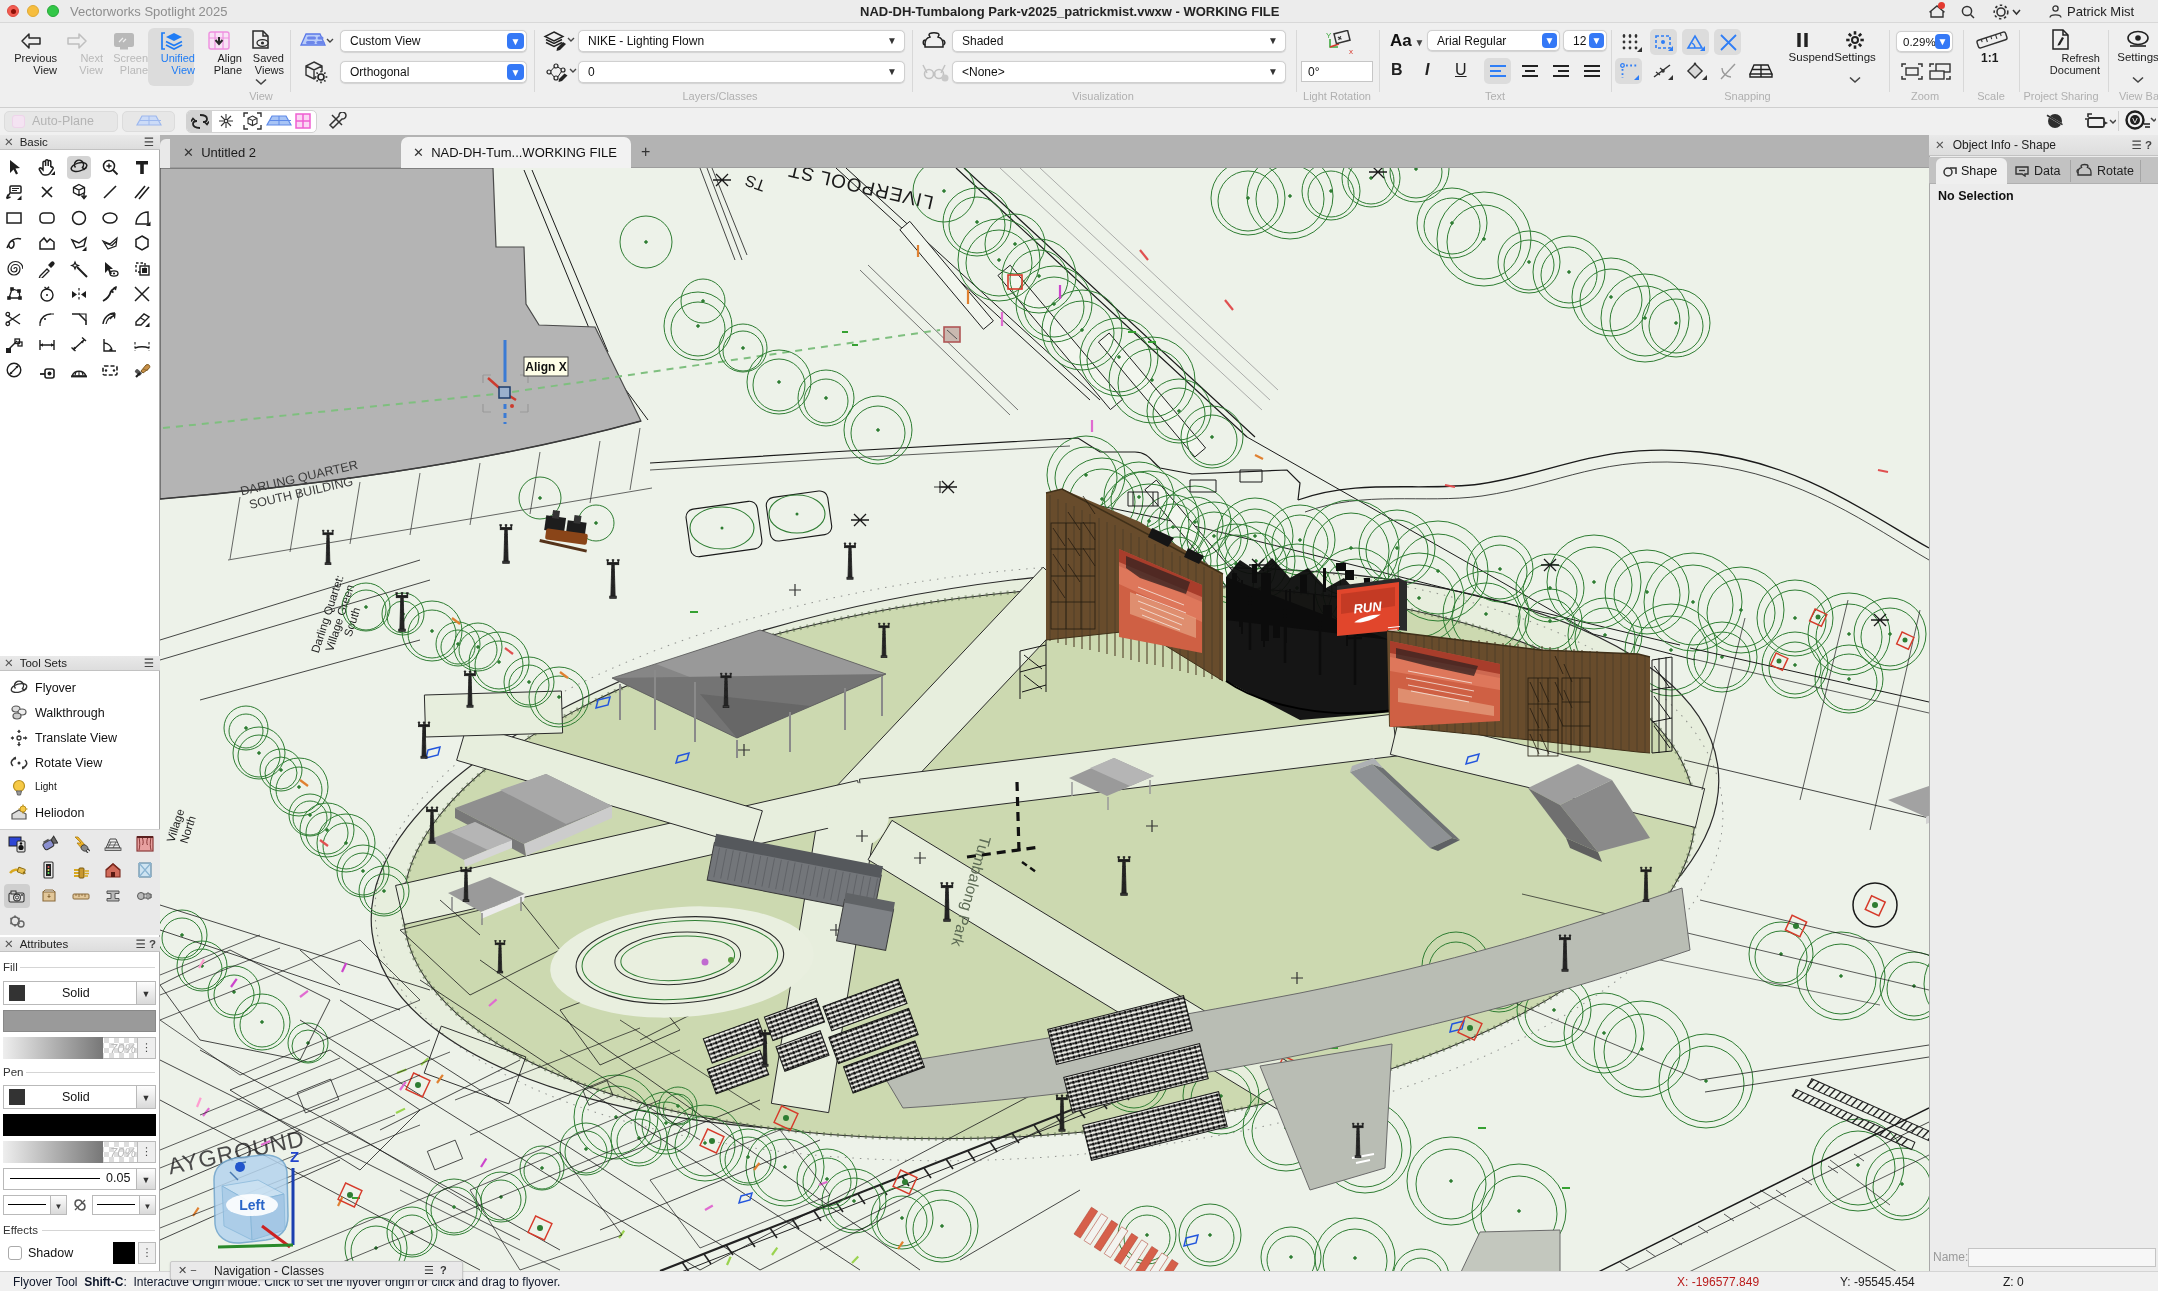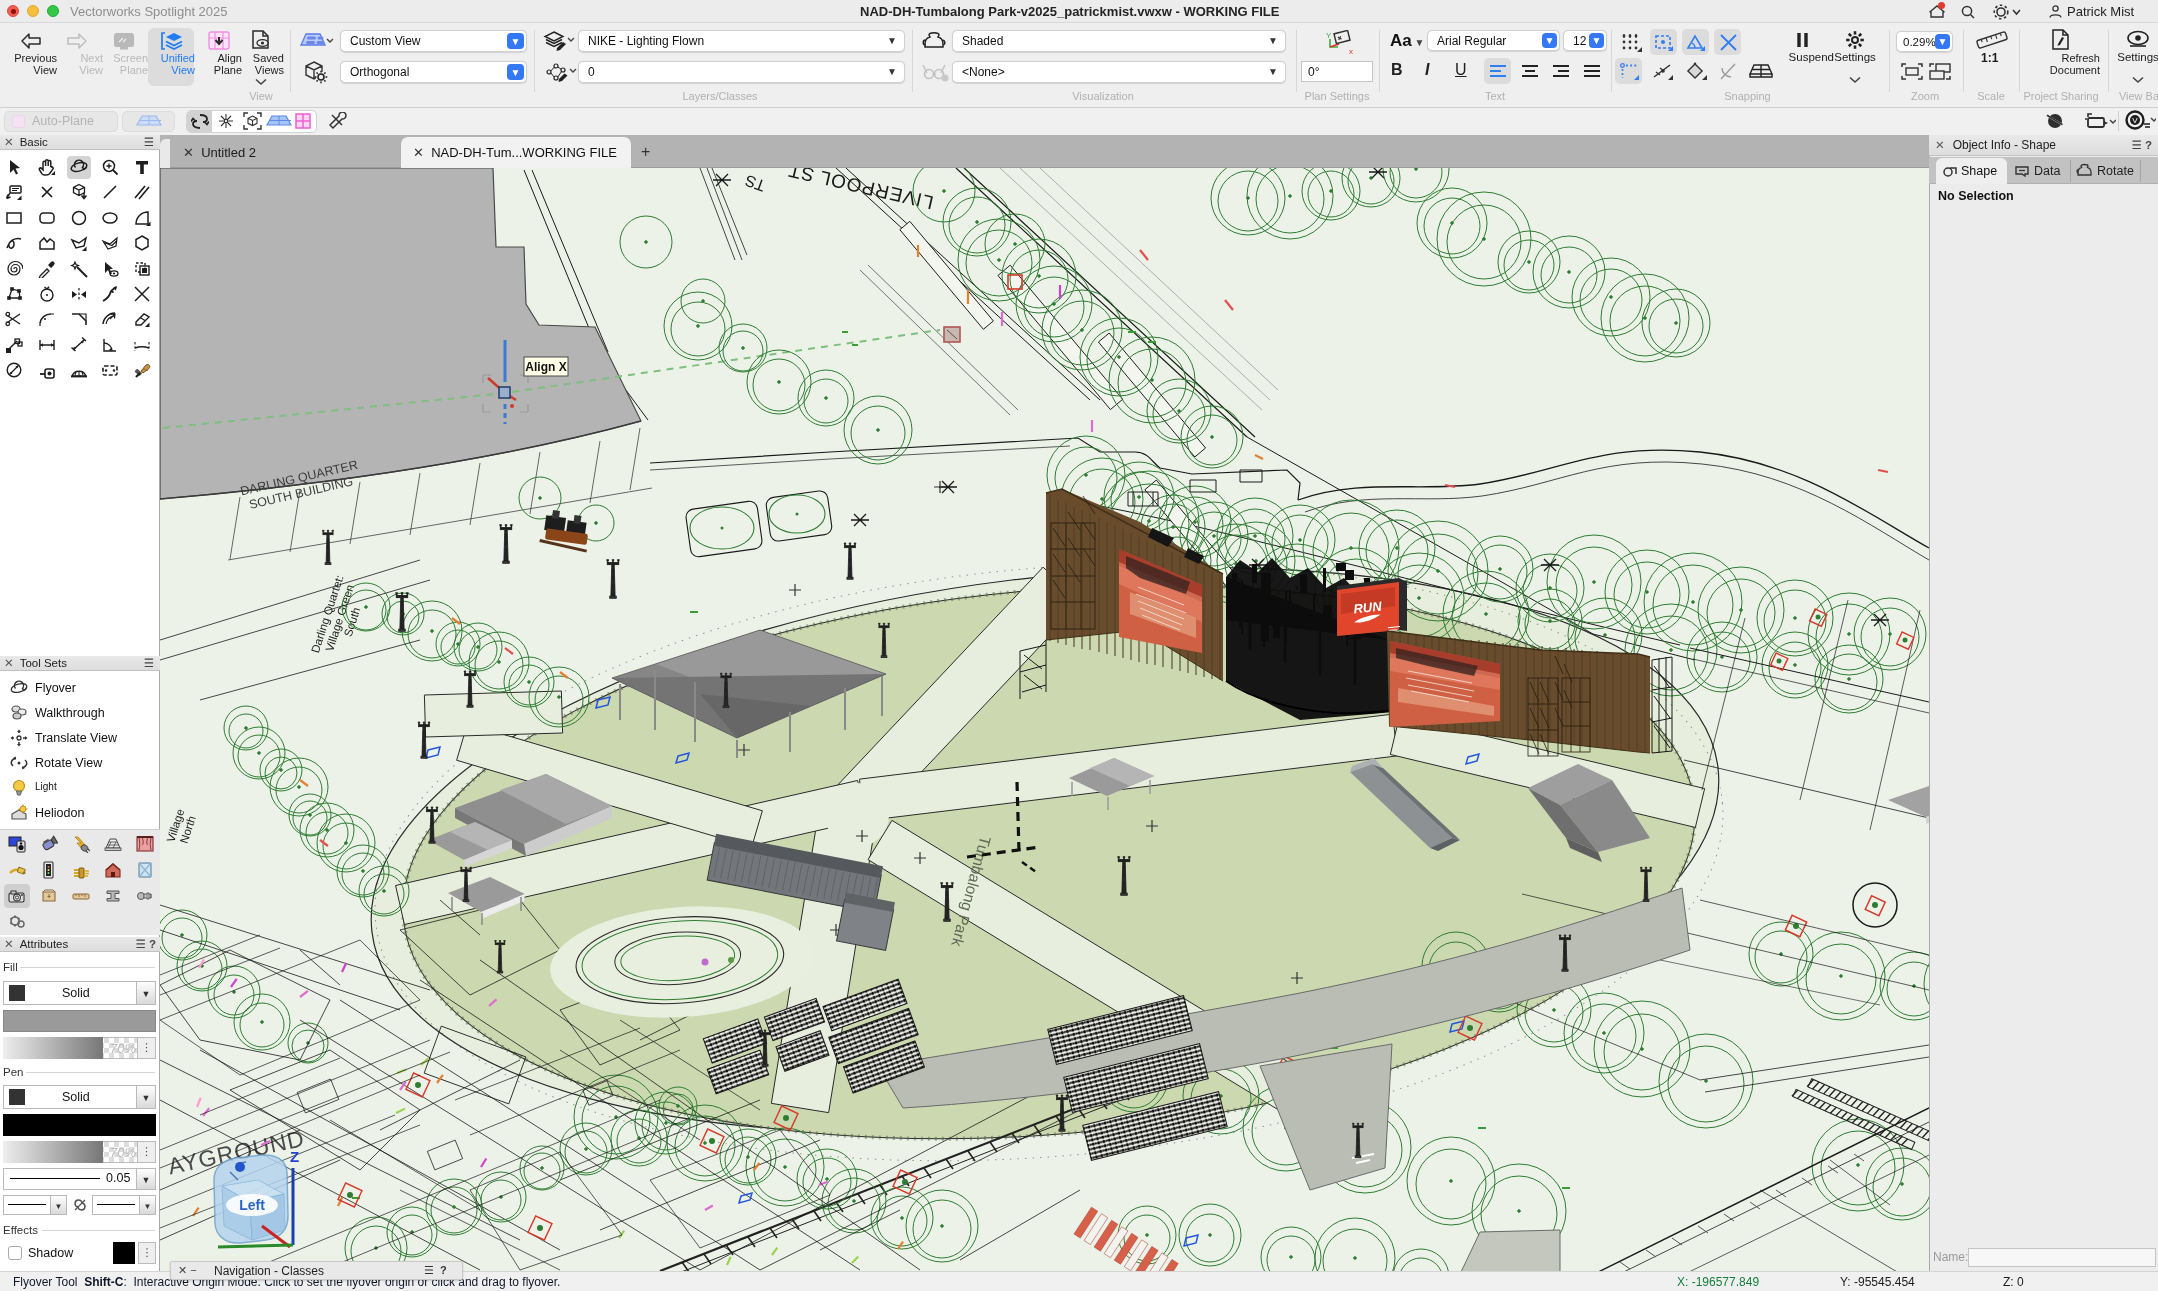--- a/index.html
+++ b/index.html
@@ -181,21 +181,21 @@
     <svg width="30" height="24">
       <text x="1" y="8" font-size="8" fill="#3faa3f" font-family="Liberation Sans">Y</text>
       <path d="M5 9 v8 h8" fill="none" stroke="#3faa3f" stroke-width="1.6"></path>
       <path d="M5 17 l9 -3" stroke="#d83a2e" stroke-width="1.8"></path>
       <text x="24" y="24" font-size="8" fill="#d83a2e" font-family="Liberation Sans">x</text>
       <rect x="10" y="2" width="14" height="10" fill="#efefef" stroke="#333" stroke-width="1.5" transform="rotate(-14 17 7)"></rect>
       <path d="M13 6 l3 3 m0 -3 l-3 3" stroke="#333" stroke-width="1.2" transform="rotate(-14 17 7)"></path>
     </svg>
   </div>
 <div class="abs" style="left:1301px;top:61px;width:72px;height:21px;background:#fff;border:1px solid #c6c6c6;font-size:12px;color:#111;padding:3px 0 0 6px">0°</div>
-<div class="abs glbl" style="left:1287px;top:90px;width:100px">Plan Settings</div>
+<div class="abs glbl" style="left:1287px;top:90px;width:100px">Light Rotation</div>
 <div class="sep" style="left:1379px"></div>
 <div class="abs" style="left:1390px;top:31px;font-size:17px;font-weight:bold;color:#111">Aa<span style="font-size:10px;font-weight:normal;color:#444">&nbsp;▼</span></div>
 <div class="dd" style="left:1427px;top:30px;width:133px;height:21px">Arial Regular<span class="bluechev" style="width:15px;height:15px">▼</span></div>
 <div class="dd" style="left:1563px;top:30px;width:44px;height:21px">12<span class="bluechev" style="width:15px;height:15px">▼</span></div>
 <div class="abs" style="left:1391px;top:61px;font-size:16px;font-weight:bold;color:#222">B</div>
 <div class="abs" style="left:1425px;top:61px;font-size:16px;font-style:italic;font-weight:bold;color:#222">I</div>
 <div class="abs" style="left:1455px;top:61px;font-size:16px;text-decoration:underline;color:#222">U</div>
 <div class="abs" style="left:1484px;top:58px;width:27px;height:26px;background:#dcdcdc;border-radius:5px"></div>
 <div class="abs" style="left:1489px;top:64px">
     <svg width="18" height="14">
@@ -995,21 +995,21 @@
       <path d="M2.5 6.5 c-2 0-2 3.5 0 3.5" fill="none" stroke="#333" stroke-width="1.3"></path>
     </svg>
   </div>
 <div class="abs" style="left:2097px;top:164px;font-size:12.5px;color:#222">Rotate</div>
 <div class="abs" style="left:2140px;top:160px;width:1px;height:22px;background:#a5a5a5"></div>
 <div class="abs" style="left:1938px;top:189px;font-size:12.5px;font-weight:bold;color:#111">No Selection</div>
 <div class="abs" style="left:1933px;top:1250px;font-size:12px;color:#9a9a9a">Name:</div>
 <div class="abs" style="left:1968px;top:1248px;width:188px;height:19px;background:#f7f7f7;border:1px solid #c4c4c4"></div>
 <div class="abs" style="left:0;top:1271px;width:2158px;height:20px;background:#f0f0f0;border-top:1px solid #d4d4d4"></div>
 <div class="abs" style="left:13px;top:1275px;font-size:12px;color:#0f172a">Flyover Tool&nbsp;&nbsp;<b>Shift-C</b>:&nbsp;&nbsp;Interactive Origin Mode. Click to set the flyover origin or click and drag to flyover.</div>
-<div class="abs" style="left:1677px;top:1275px;font-size:12px;color:#15803d">X: -196577.849</div>
+<div class="abs" style="left:1677px;top:1275px;font-size:12px;color:#b91c1c">X: -196577.849</div>
 <div class="abs" style="left:1840px;top:1275px;font-size:12px;color:#1c1c1c">Y: -95545.454</div>
 <div class="abs" style="left:2003px;top:1275px;font-size:12px;color:#1c1c1c">Z: 0</div>
 <div class="abs" style="left:170px;top:1261px;width:293px;height:19px;z-index:30;background:#e9e9e9;border:1px solid #c9c9c9;border-radius:2px;box-shadow:0 1px 2px rgba(0,0,0,.18)"></div>
 <div class="abs" style="left:178px;top:1264px;z-index:31;font-size:11px;color:#444">✕&nbsp;−</div>
 <div class="abs" style="left:214px;top:1264px;z-index:31;font-size:12px;color:#222">Navigation - Classes</div>
 <div class="abs" style="left:424px;top:1264px;z-index:31;font-size:11px;color:#333">☰&nbsp;&nbsp;<b>?</b></div>
 
 <div class="abs" style="left:160px;top:168px;width:1769px;height:1103px;overflow:hidden">
     <svg width="1769" height="1103" viewBox="160 168 1769 1103">
       <rect x="160" y="168" width="1769" height="1103" fill="#edf2e9"></rect>

